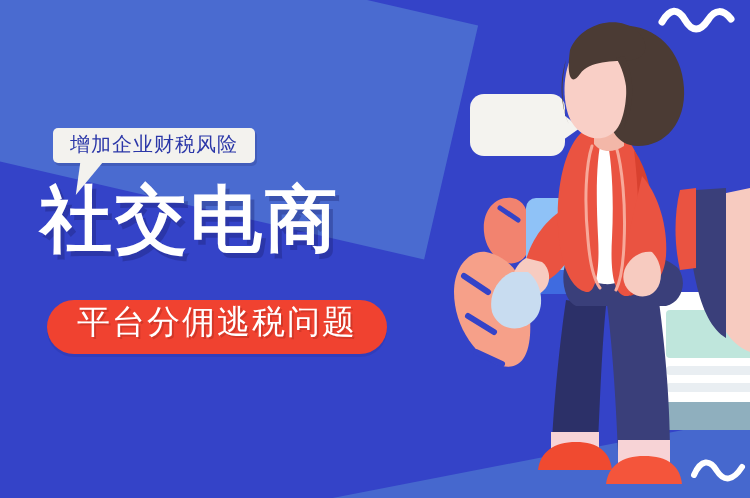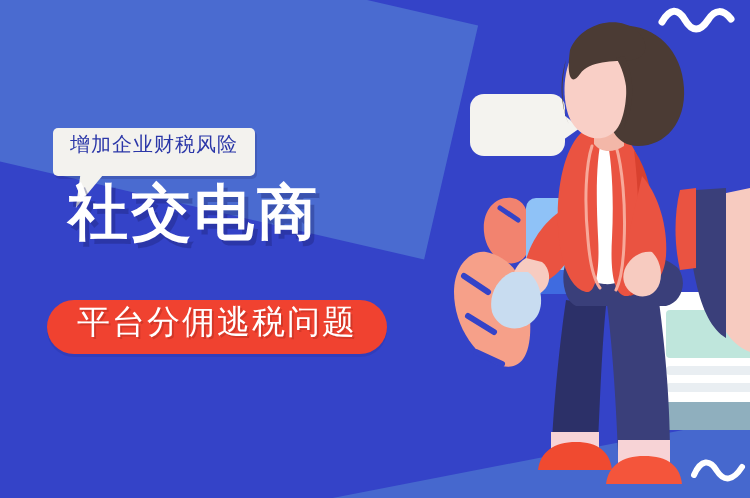--- a/index.html
+++ b/index.html
@@ -45,21 +45,21 @@
   #text-block{
     position:absolute;
     left:0;top:0;
     width:440px;height:498px;
   }
 
   
   #bubble{
     position:absolute;
     left:53px;top:128px;
-    padding:5px 17px 20px 17px;
+    padding:5px 17px 7px 17px;
     background:#F3F2EE;
     border-radius:5px;
     box-shadow:2px 3px 0 rgba(25,30,90,0.18);
   }
   #bubble-text{
     display:block;
     font-size:20px;
     line-height:1.15;
     letter-spacing:1px;
     color:#2B37A8;
@@ -73,28 +73,27 @@
     border-left:6px solid transparent;
     border-right:16px solid transparent;
     border-top:32px solid #F3F2EE;
     transform:skewX(-18deg);
   }
 
   
   #headline{
     position:absolute;
     left:40px;top:183px;
-    font-size:60px;
+    font-size:72px;
     line-height:1;
     font-weight:bold;
     color:#FFFFFF;
     letter-spacing:3px;
     white-space:nowrap;
     text-shadow:4px 5px 0 rgba(22,28,96,0.30);
-    margin-left:28px;
   }
 
   
   #pill{
     position:absolute;
     left:47px;top:300px;
     padding:3px 30px 13px 30px;
     background:#F04230;
     border-radius:40px;
     box-shadow:0 3px 0 rgba(22,28,96,0.12);

